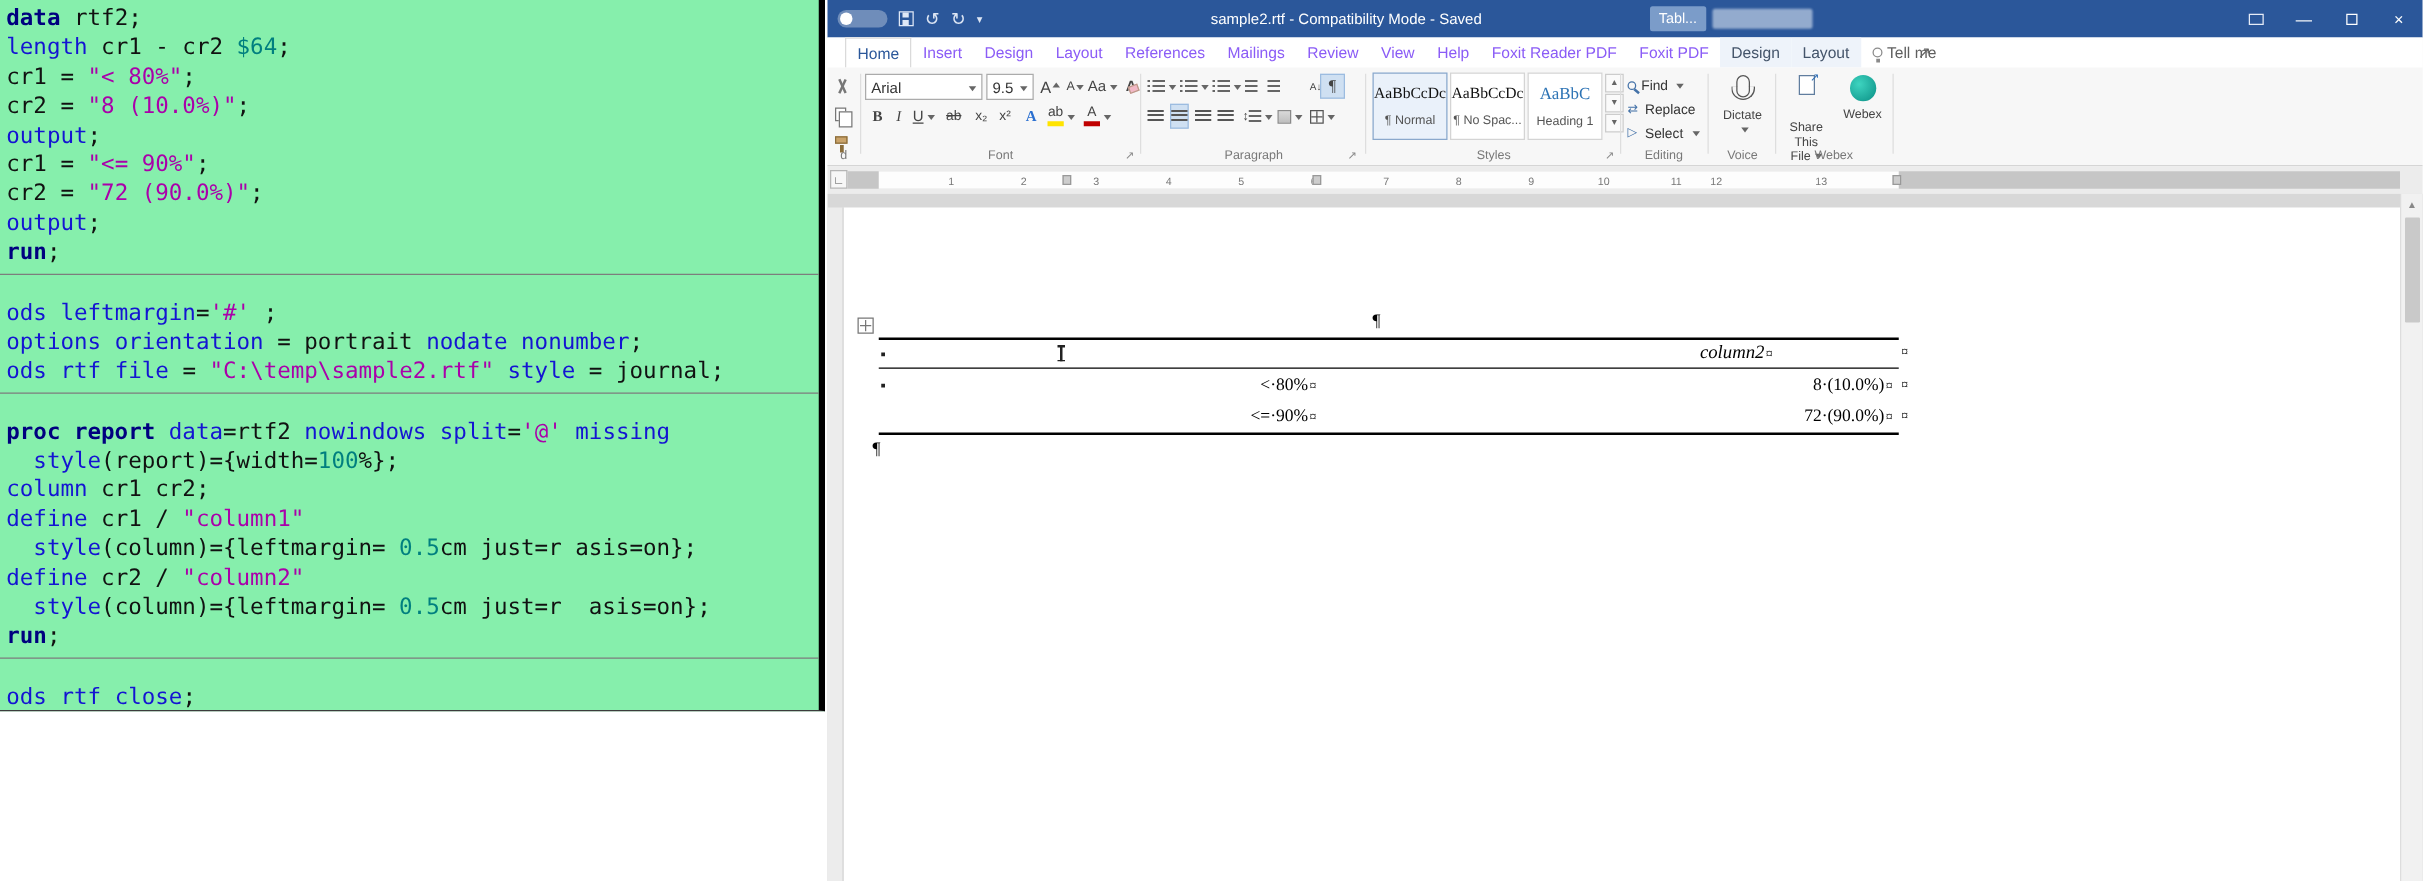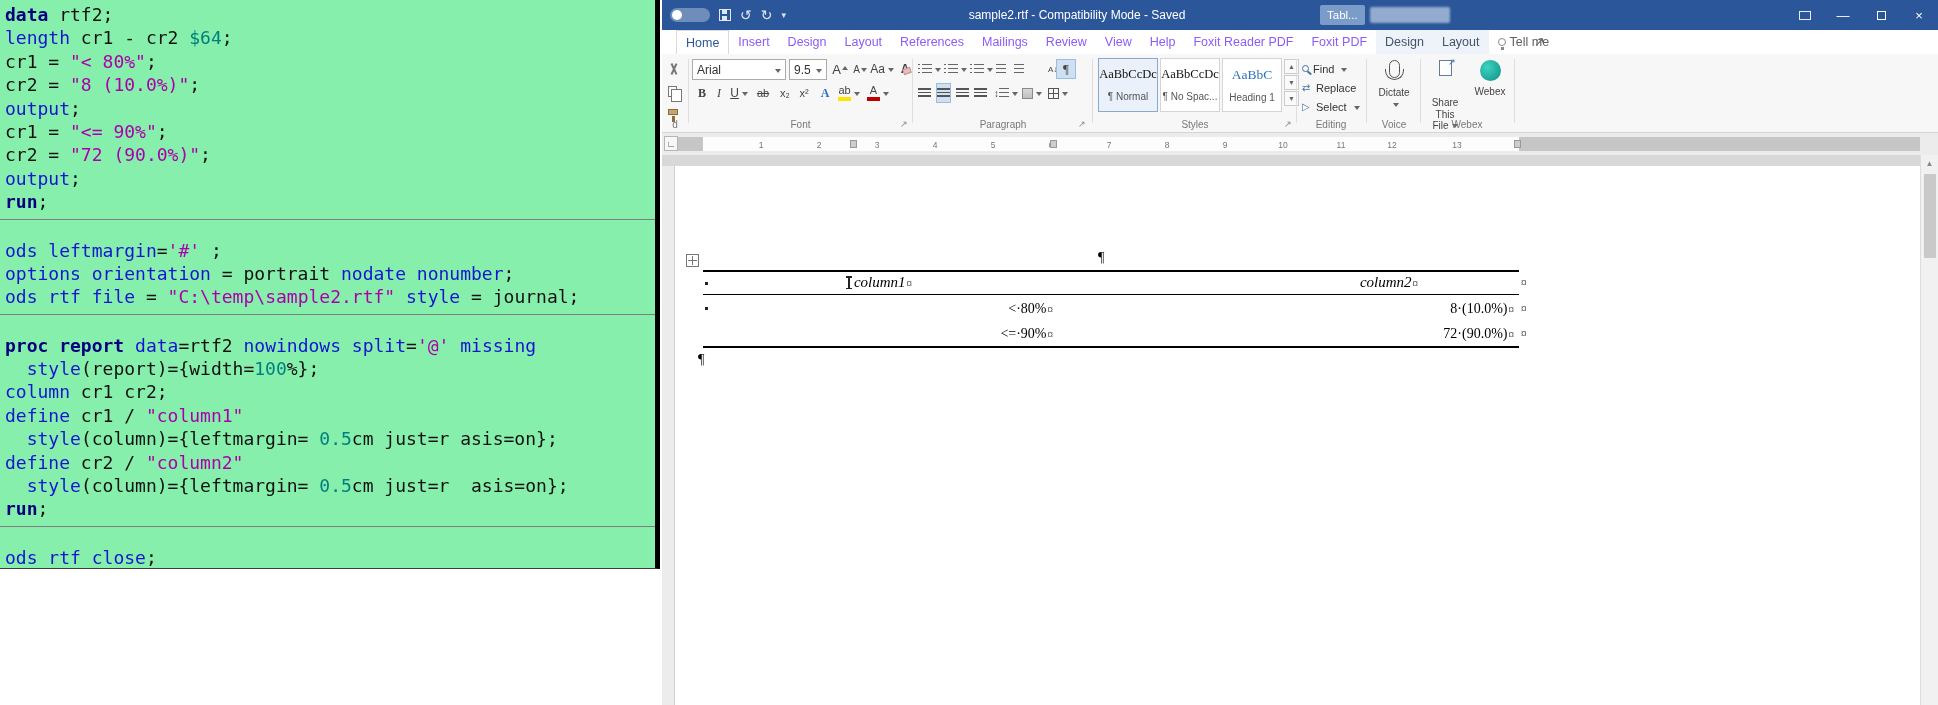--- a/index.html
+++ b/index.html
@@ -424,41 +424,38 @@
         <span class="rnum" style="left: 151px;">2</span>
         <span class="rnum" style="left: 209px;">3</span>
         <span class="rnum" style="left: 267px;">4</span>
         <span class="rnum" style="left: 325px;">5</span>
         <span class="rnum" style="left: 383px;">6</span>
         <span class="rnum" style="left: 441px;">7</span>
         <span class="rnum" style="left: 499px;">8</span>
         <span class="rnum" style="left: 557px;">9</span>
         <span class="rnum" style="left: 615px;">10</span>
         <span class="rnum" style="left: 673px;">11</span>
-        <span class="rnum" style="left: 724px;">12</span>
+        <span class="rnum" style="left: 705px;">12</span>
         <span class="rnum" style="left: 789px;">13</span>
       </div>
     <span class="rmark" style="left:188px"></span>
     <span class="rmark" style="left:388px"></span>
     <span class="rmark" style="left:852px"></span>
   </div>
 
   <div class="docarea">
     <div class="vruler"></div>
     <div class="page"></div>
 
     <span class="tbl-handle" style="left:24px;top:99px"></span>
     <span class="doc-ab pmark" style="left:436px;top:95px">¶</span>
 
     <div class="tline" style="left:41px;top:115px;width:816px;height:2px"></div>
 
     <span class="ibeam" style="left:186px;top:121px"></span>
-    <div class="doc-ab hdr" style="left:41px;top:117px;width:360px">
-      <span>column1</span><span class="cm">¤</span>
-    </div>
     <div class="doc-ab hdr" style="left:560px;top:117px;width:334px">
       <span>column2</span><span class="cm">¤</span>
     </div>
     <span class="doc-ab cm" style="left:858px;top:121px">¤</span>
 
     <div class="tline" style="left:41px;top:139px;width:816px;height:1px"></div>
 
     <div class="doc-ab cellr" style="left:41px;top:141px;width:350px">
       <span>&lt;·80%</span><span class="cm">¤</span>
     </div>

